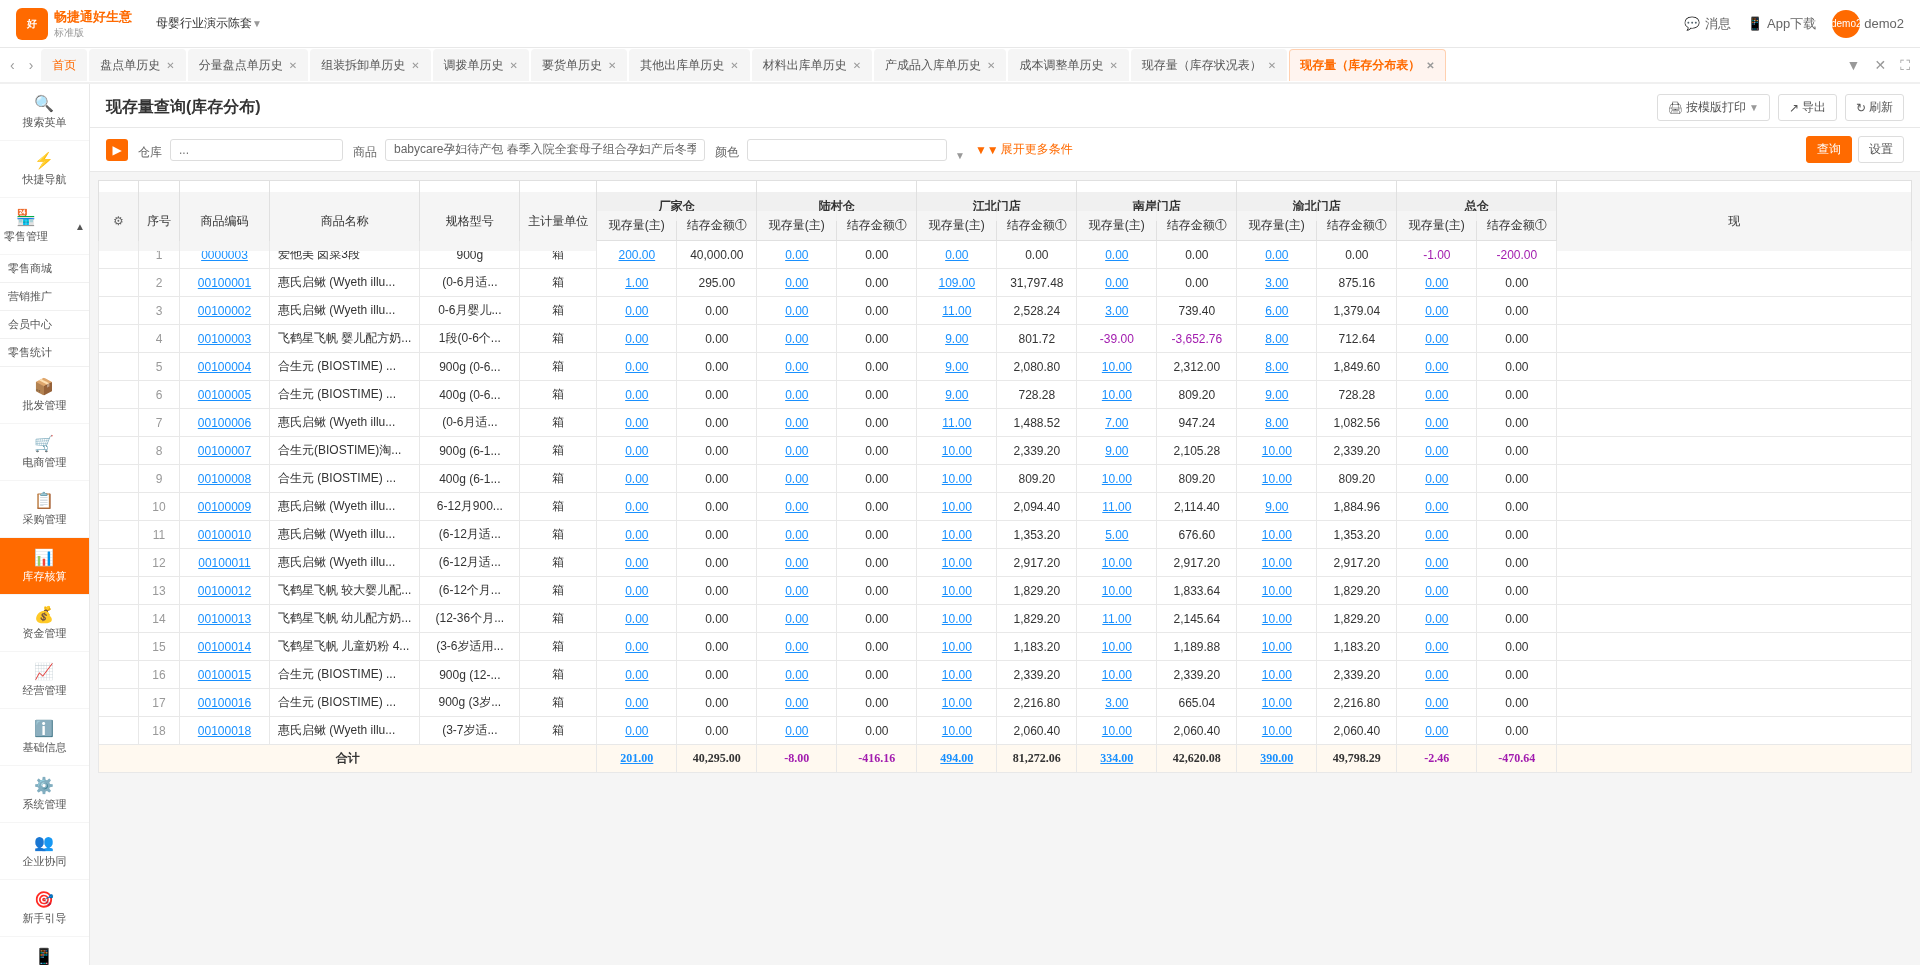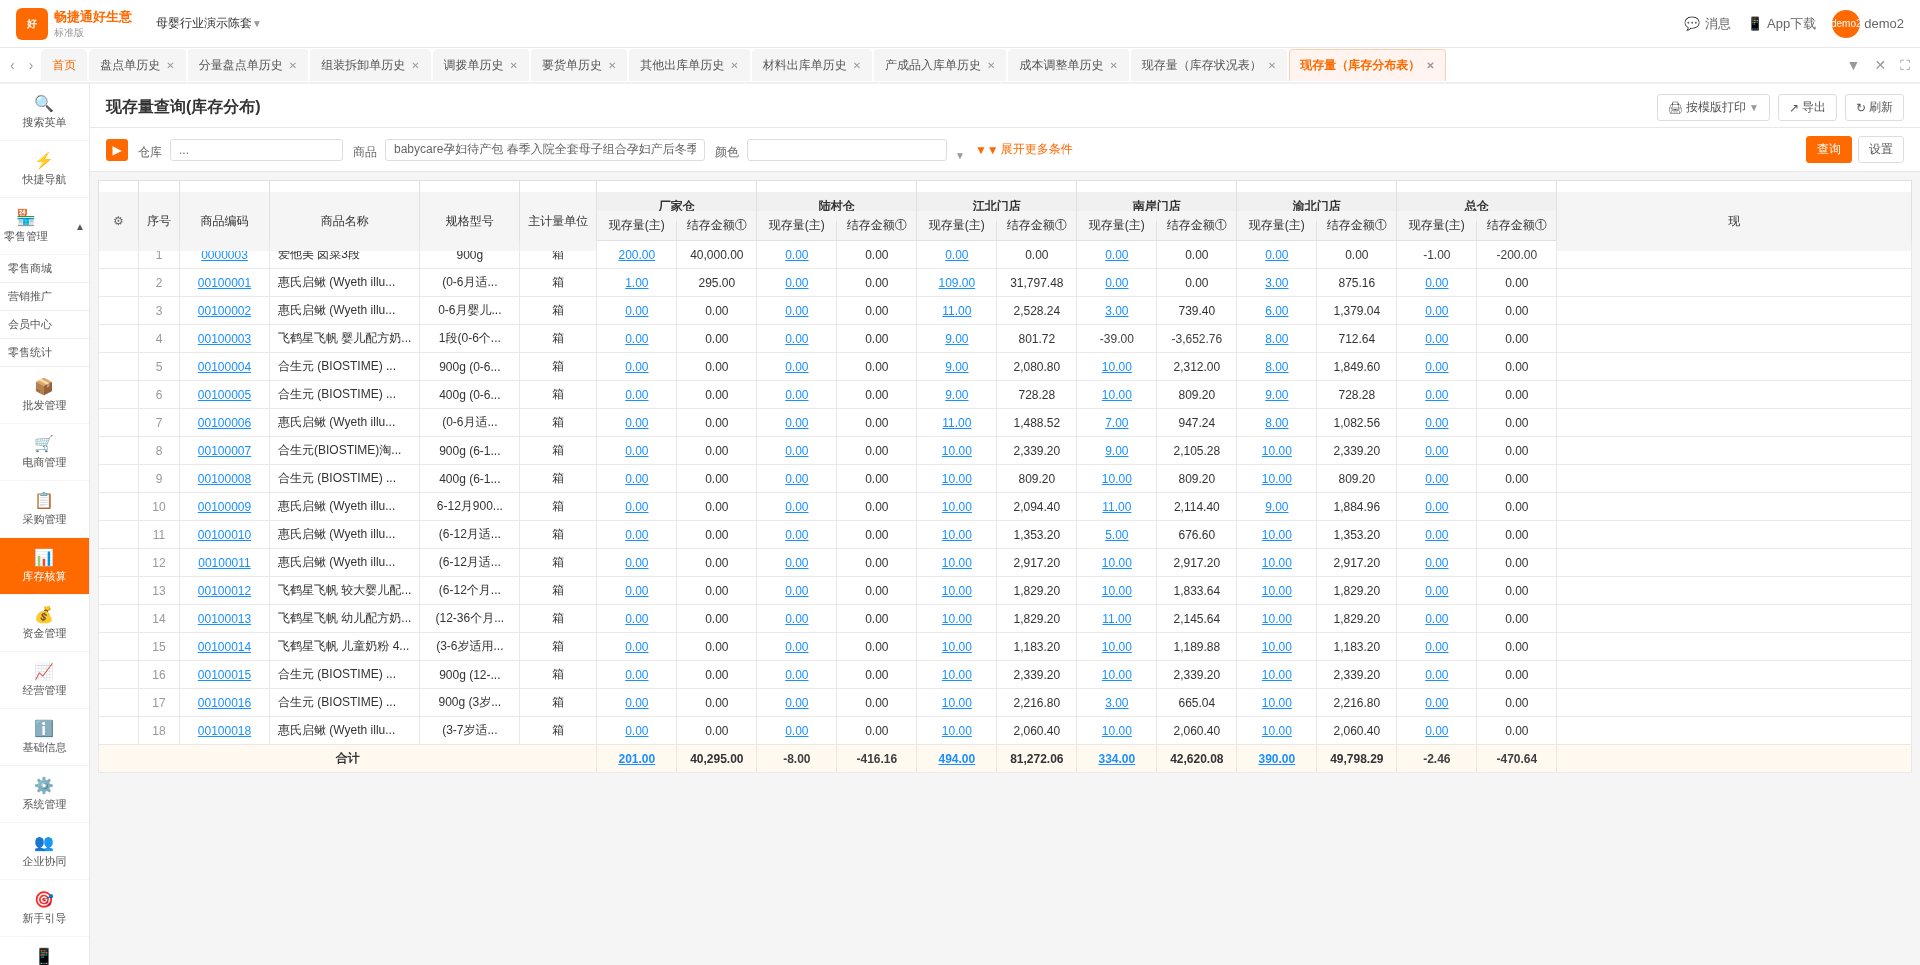--- a/index.html
+++ b/index.html
@@ -54,23 +54,23 @@
     .filter-input-long { min-width: 320px; color: #666; }
     .filter-more { color: #ff6a00; cursor: pointer; font-size: 12px; display: flex; align-items: center; gap: 2px; }
     .filter-btn-group { display: flex; gap: 6px; margin-left: auto; justify-content: space-between; }
 
     
     .table-area { flex: 1; overflow: auto; padding: 8px; }
     .data-table { width: 100%; border-collapse: collapse; background: #fff; font-size: 12px; }
     .data-table th { background: #f5f5f5; border: 1px solid #e0e0e0; padding: 6px 8px; text-align: center; font-weight: normal; color: #333; white-space: nowrap; position: sticky; top: 11px; z-index: 2; }
     .data-table th.group-header { background: #f0f0f0; font-weight: bold; }
     .data-table td { border: 1px solid #e8e8e8; padding: 5px 8px; text-align: center; white-space: nowrap; }
-    .data-table tr.summary-row td { background: #fff9f0; font-weight: bold; }
+    .data-table tr.summary-row td { background: #fff9f0; font-weight: bold; font-family: Liberation Serif, serif; }
     .num-link { color: #1890ff; text-decoration: underline; cursor: pointer; }
-    .num-negative { color: #404040; }
+    .num-negative { color: #a21caf; }
     .row-index { color: #999; }
     .settings-icon { color: #666; cursor: pointer; }
     .col-small { width: 40px; }
     .col-code { width: 90px; }
     .col-name { width: 140px; text-align: left; }
     .col-spec { width: 100px; }
     .col-unit { width: 60px; }
     .col-num { width: 80px; }
 
     

